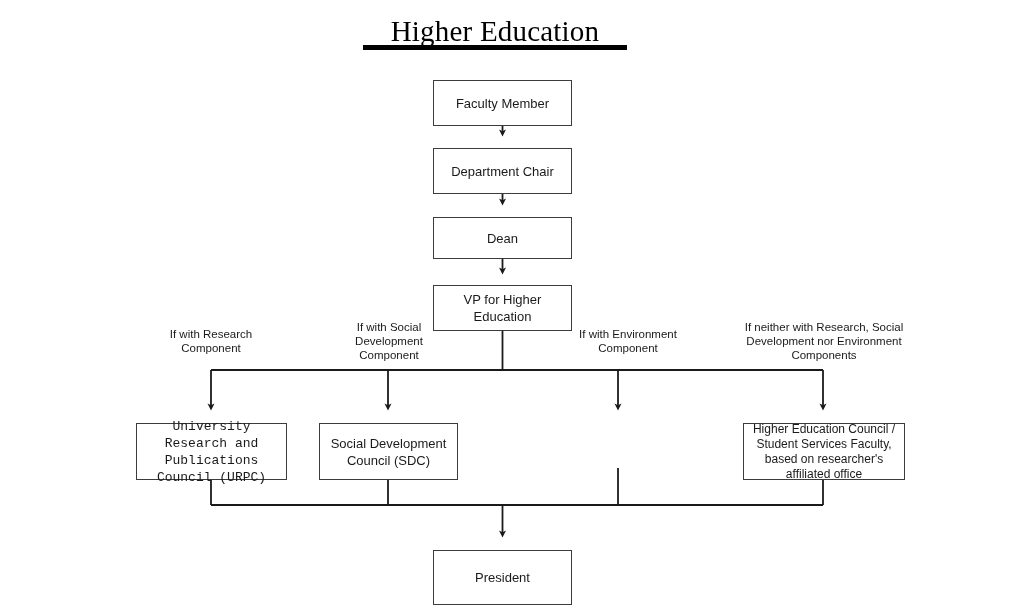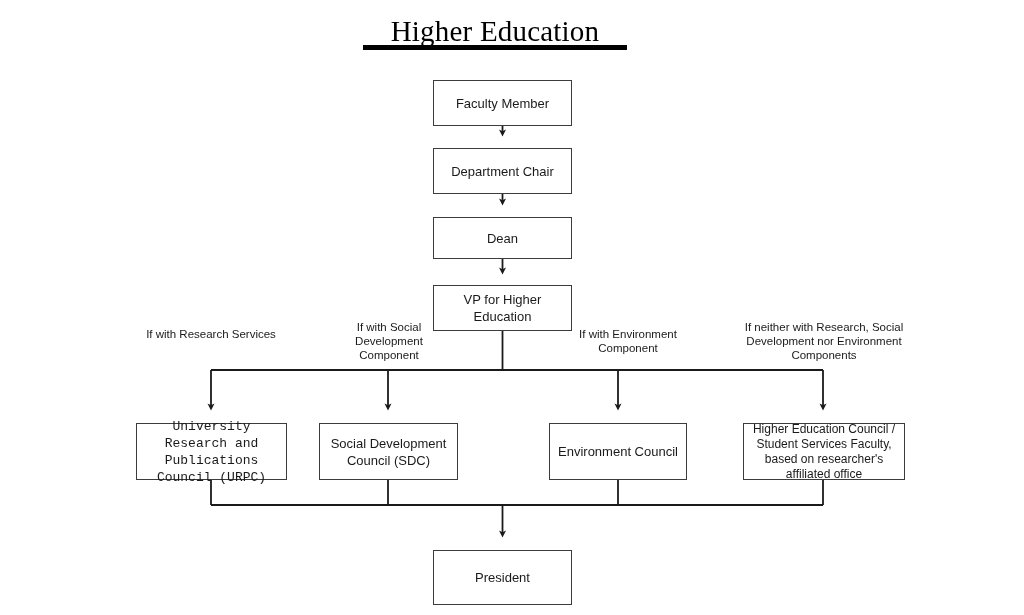--- a/index.html
+++ b/index.html
@@ -113,25 +113,24 @@
     <line x1="211" y1="505" x2="823" y2="505" stroke="#1a1a1a" stroke-width="1.8"></line>
 
     <line x1="502.5" y1="505" x2="502.5" y2="534" stroke="#1a1a1a" stroke-width="1.8" marker-end="url(#arrowhead)"></line>
   </svg>
 
   <div class="node" style="left:433px; top:68px; width:139px; height:46px;">Faculty Member</div>
   <div class="node" style="left:433px; top:136px; width:139px; height:46px;">Department Chair</div>
   <div class="node" style="left:433px; top:205px; width:139px; height:42px;">Dean</div>
   <div class="node" style="left:433px; top:273px; width:139px; height:46px;">VP for Higher Education</div>
 
-  <div class="edge-label" style="left:146px; top:327px; width:130px;">If with Research Services</div>
+  <div class="edge-label" style="left:146px; top:327px; width:130px;">If with Research Component</div>
   <div class="edge-label" style="left:330px; top:320px; width:118px;">If with Social Development Component</div>
   <div class="edge-label" style="left:558px; top:327px; width:140px;">If with Environment Component</div>
   <div class="edge-label" style="left:742px; top:320px; width:164px;">If neither with Research, Social Development nor Environment Components</div>
 
   <div class="node" style="left:136px; top:411px; width:151px; height:57px;font-family:Liberation Mono, monospace;">University Research and Publications Council (URPC)</div>
   <div class="node" style="left:319px; top:411px; width:139px; height:57px;">Social Development Council (SDC)</div>
-  <div class="node" style="left:549px; top:411px; width:138px; height:57px;">Environment Council</div>
   <div class="node small-text" style="left:743px; top:411px; width:162px; height:57px;">Higher Education Council / Student Services Faculty, based on researcher's affiliated office</div>
 
   <div class="node" style="left:433px; top:538px; width:139px; height:55px;">President</div>
 
 </div>
 
 </body></html>

